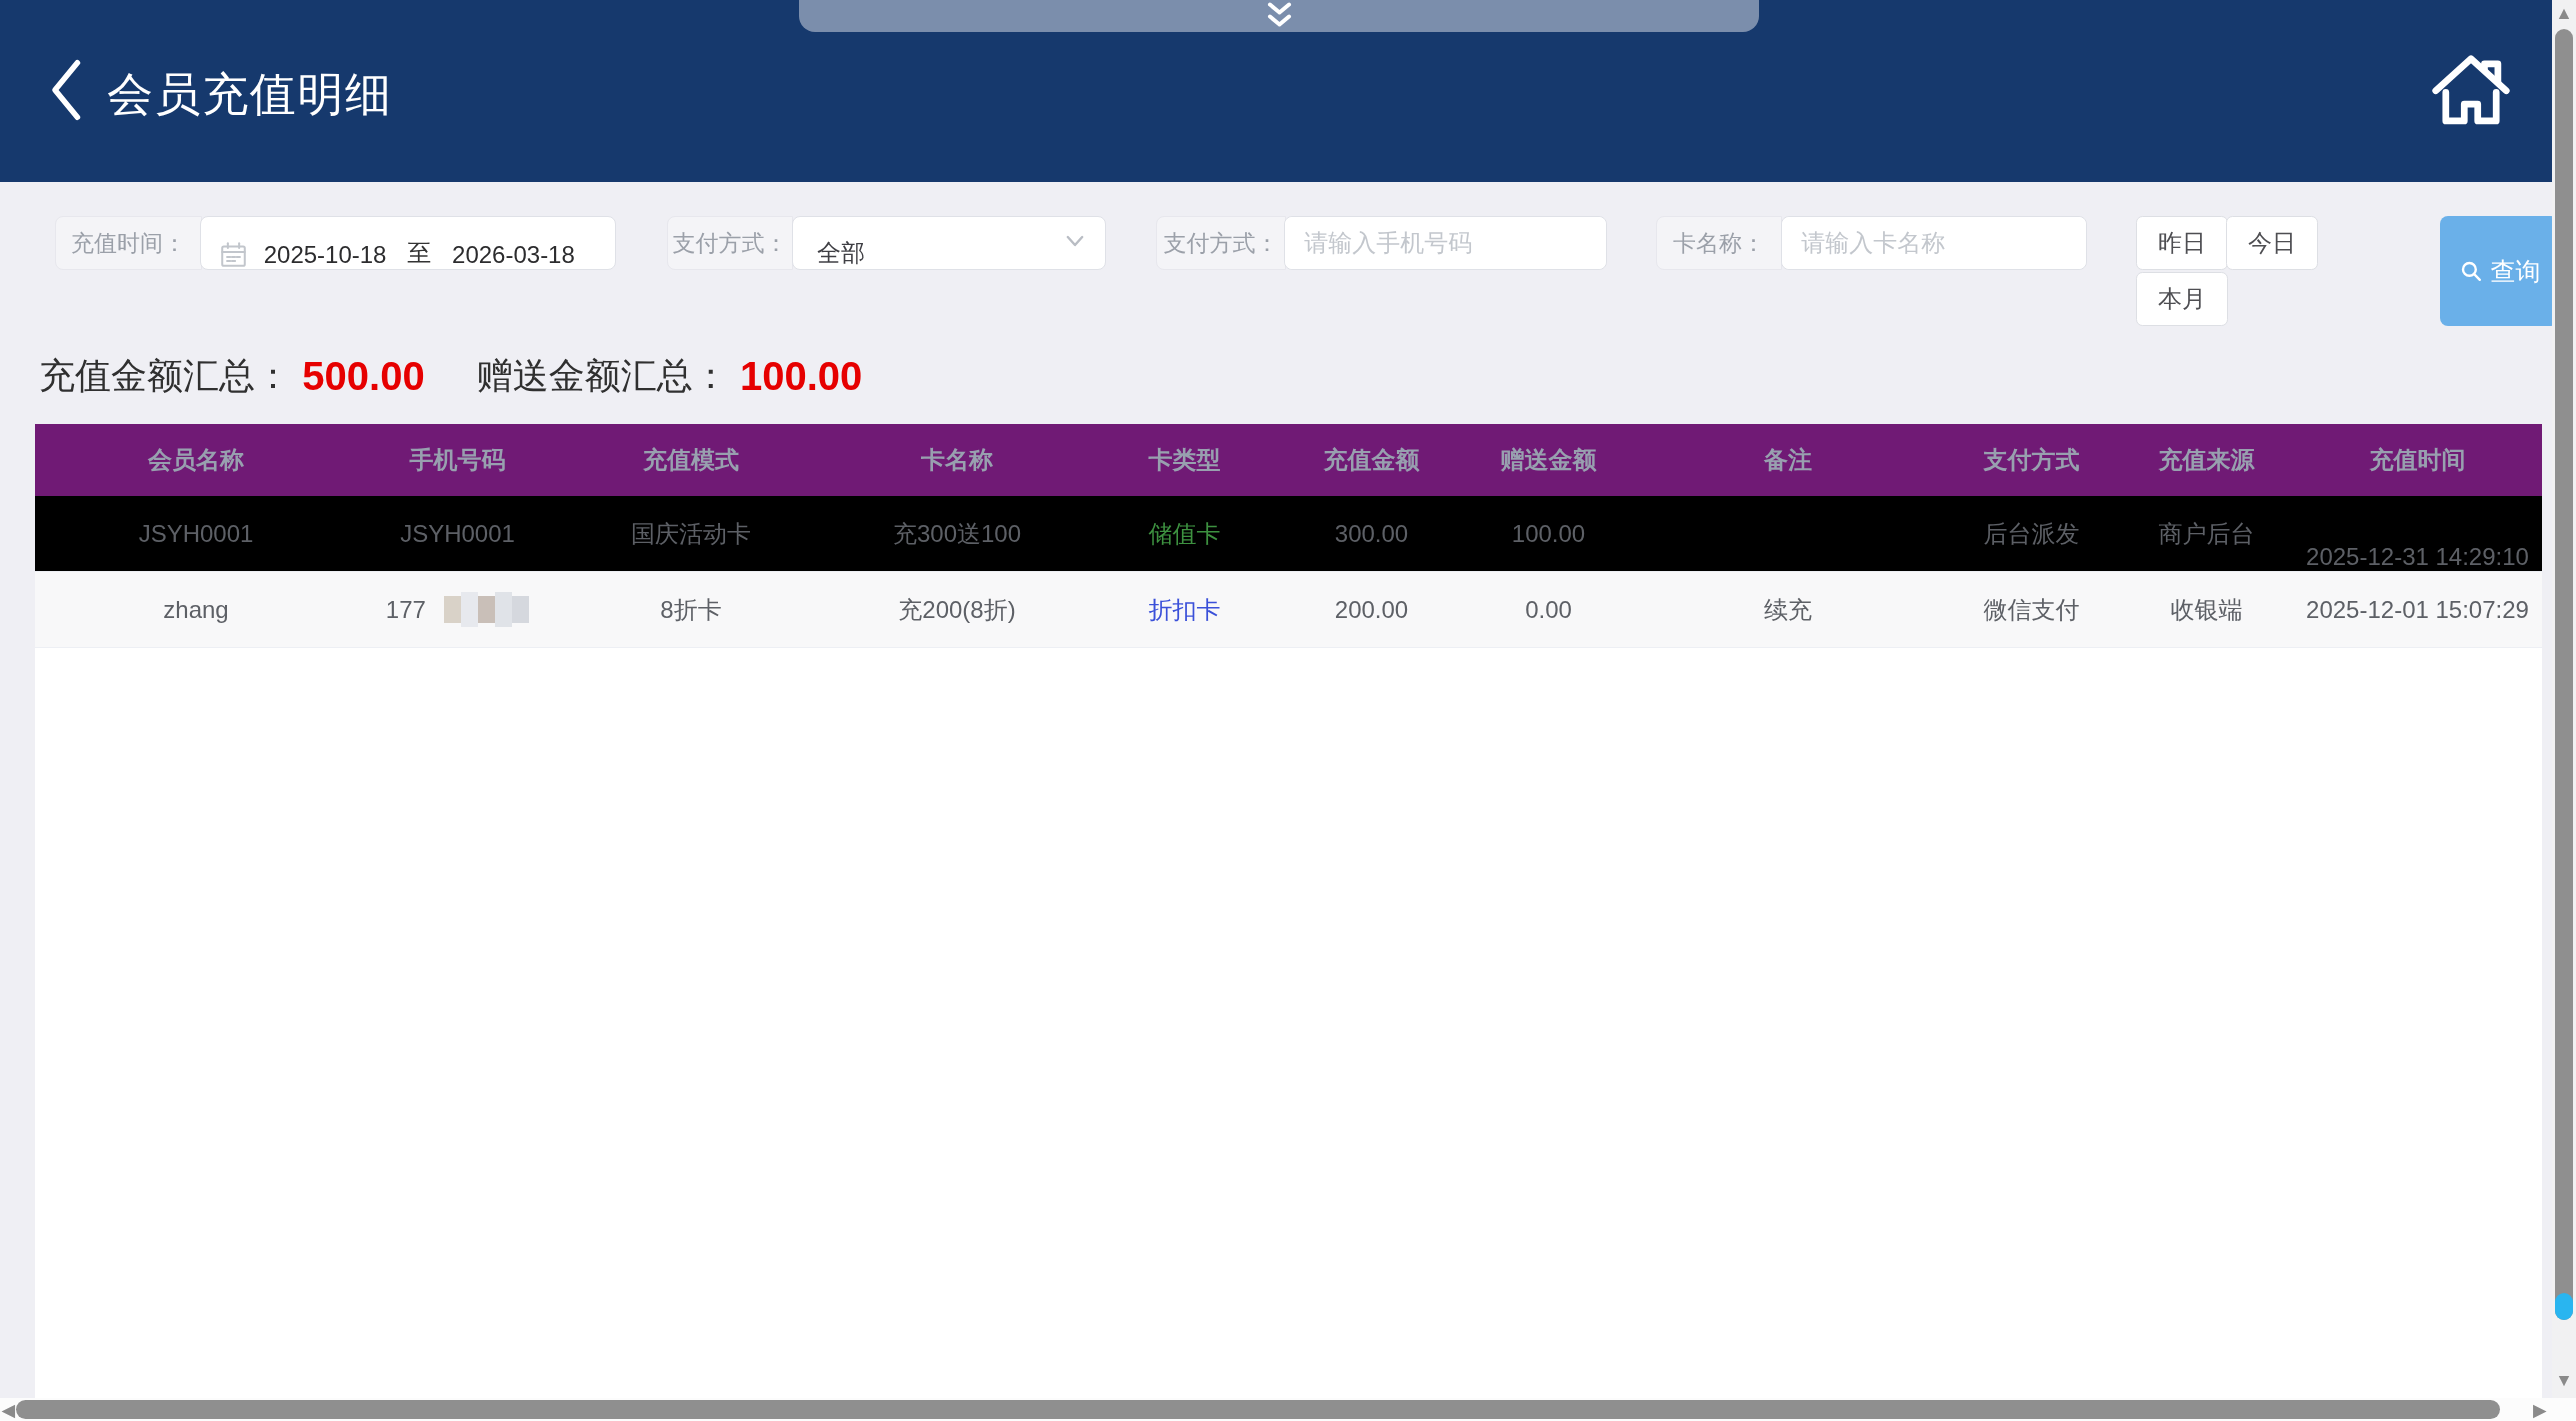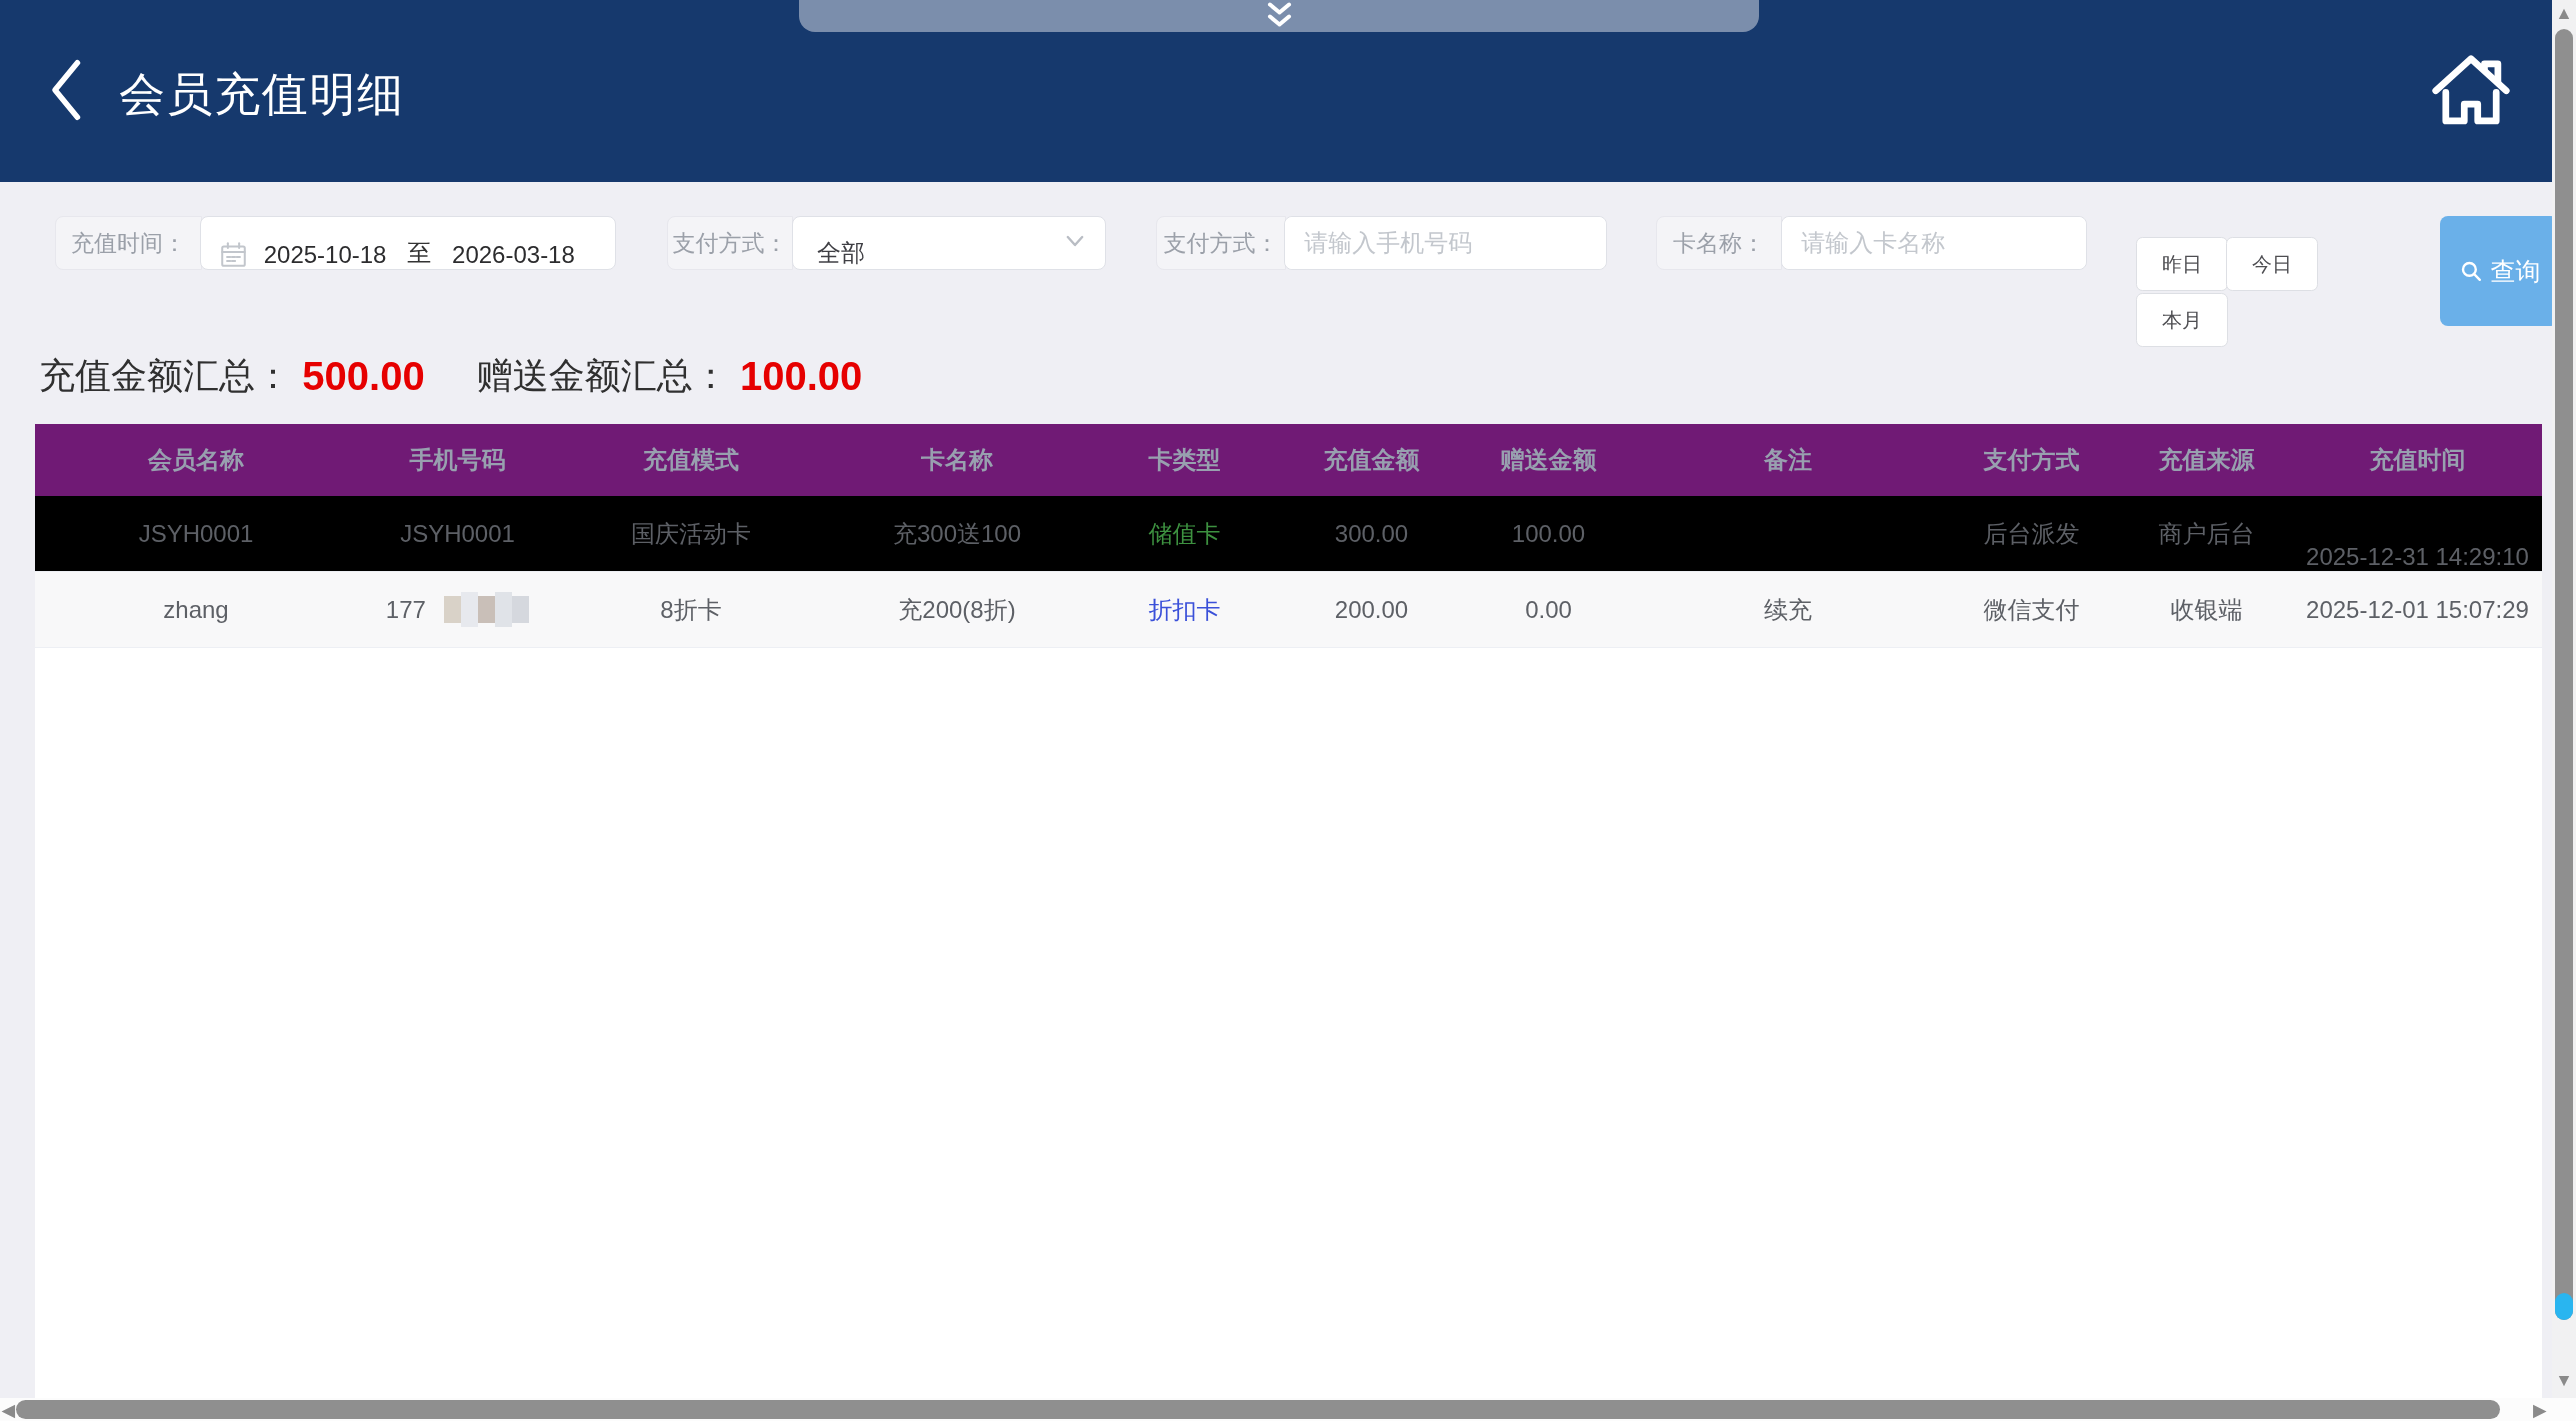--- a/index.html
+++ b/index.html
@@ -13,21 +13,21 @@
   }
 
   
   .app-header { position:absolute; left:0; top:0; width:2576px; height:182px; background:#16396d; }
   .collapse-pill {
     position:absolute; left:799px; top:0; width:960px; height:32px;
     background:#7b8eac; border-radius:0 0 16px 16px;
     display:flex; align-items:center; justify-content:center; cursor:pointer;
   }
   .back-btn { position:absolute; left:47px; top:58px; width:40px; height:64px; cursor:pointer; }
-  .page-title { position:absolute; left:119px; top:64px; font-size:46px; color:#ffffff; letter-spacing:1.6px;font-family:Liberation Mono, monospace; }
+  .page-title { position:absolute; left:107px; top:64px; font-size:46px; color:#ffffff; letter-spacing:1.6px;font-family:Liberation Mono, monospace; }
   .home-btn { position:absolute; left:2429px; top:47px; width:84px; height:84px; cursor:pointer; }
 
   
   .filters { position:absolute; left:16px; top:216px; width:2576px; height:113px; }
   .flabel {
     position:absolute; top:0; height:54px; background:#f4f4f7;
     border:1.6px solid #e7e7ed; border-radius:8px 0 0 8px;
     color:#9ba0a9; font-size:23px; display:flex; align-items:center; justify-content:center;
   }
   .fctrl {
@@ -37,22 +37,22 @@
   }
   .date-field { padding-left:17.7px; gap:16px; cursor:pointer; }
   .date-field .sep { color:#333; margin:0 4.8px; }
   .select-field { padding-left:24px; color:#3f3f44; cursor:pointer; position:absolute; }
   .select-field .chev { position:absolute; right:17.7px; top:16px; }
   .finput { border:none; outline:none; width:100%; height:100%; font-size:24px;
     font-family:"Liberation Sans",sans-serif; padding:0 19.3px; border-radius:8px; color:#333; }
   .finput::placeholder { color:#c3c7cd; }
   .qbtn {
     position:absolute; height:54px; width:92px; background:#ffffff;
-    border:1.6px solid #dddfe4; border-radius:6.4px; color:#4e4e52; font-size:20px;
-    display:flex; align-items:center; justify-content:center; cursor:pointer;margin-top:21px;
+    border:1.6px solid #dddfe4; border-radius:6.4px; color:#4e4e52; font-size:24px;
+    display:flex; align-items:center; justify-content:center; cursor:pointer;
   }
   .search-btn {
     position:absolute; left:2424px; top:0; width:119px; height:110px;
     background:#6ab0e9; border:none; border-radius:8px; color:#ffffff; font-size:25px;
     display:flex; align-items:center; justify-content:center; gap:8px; cursor:pointer;
   }
 
   
   .summary { position:absolute; left:39px; top:348px; height:56px; display:flex; align-items:center; }
   .slabel { font-size:36px; color:#303030; }

